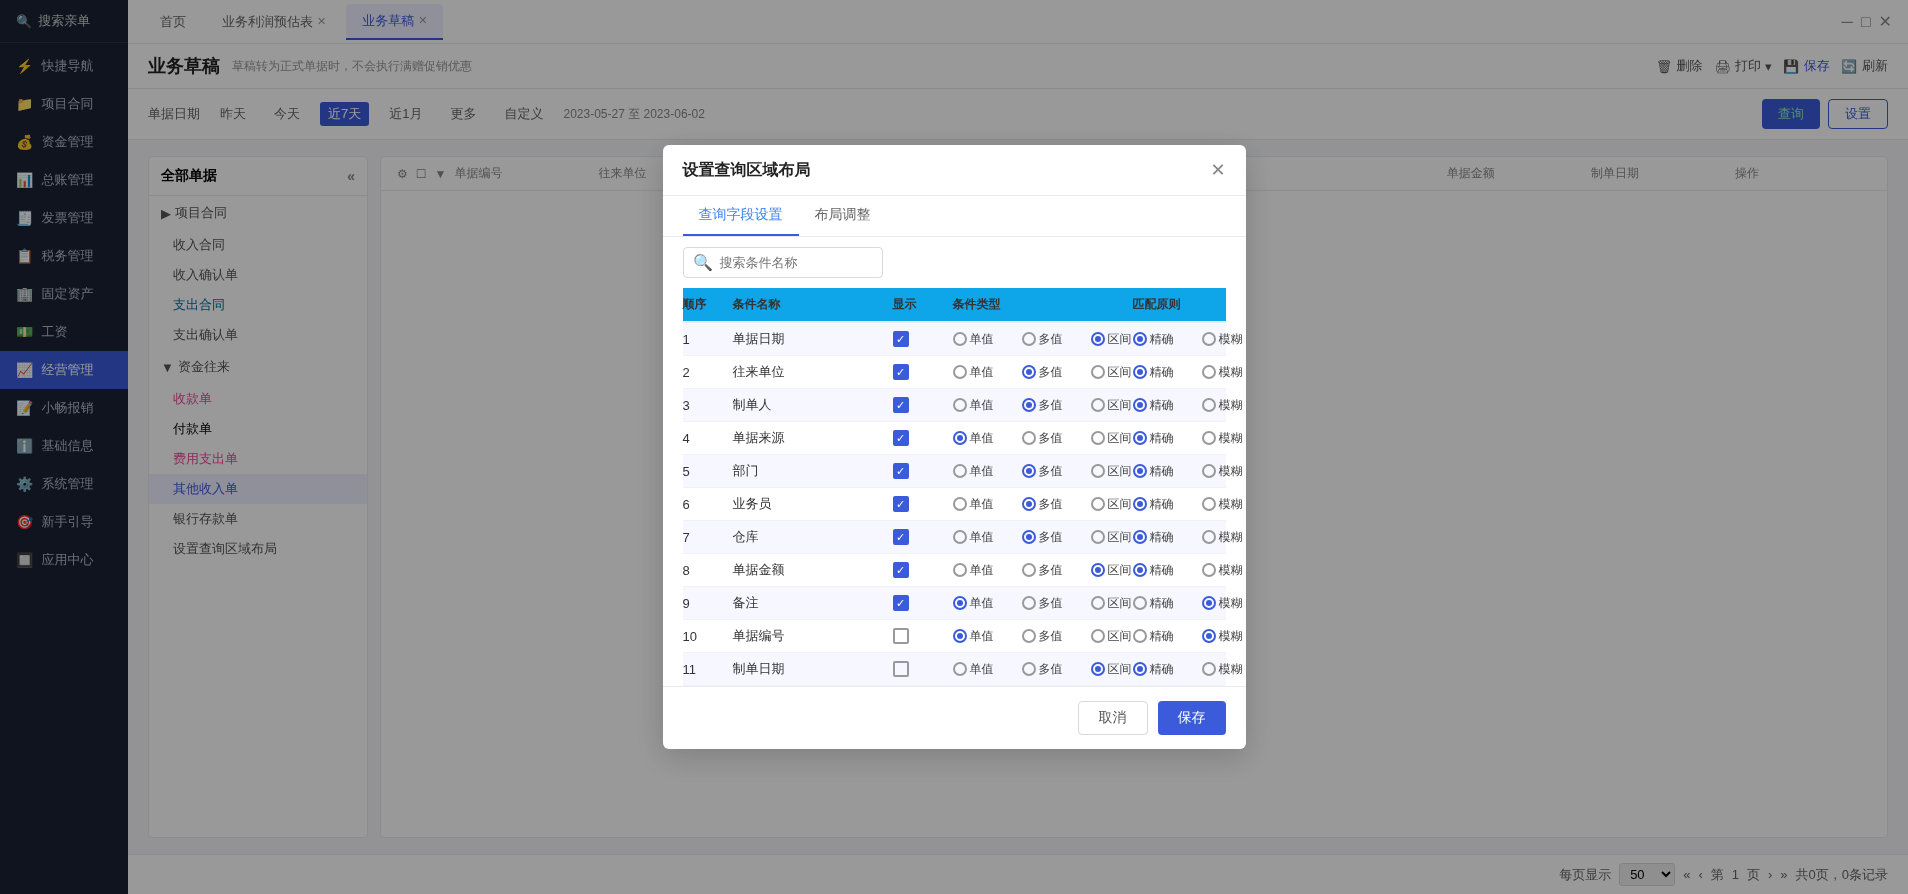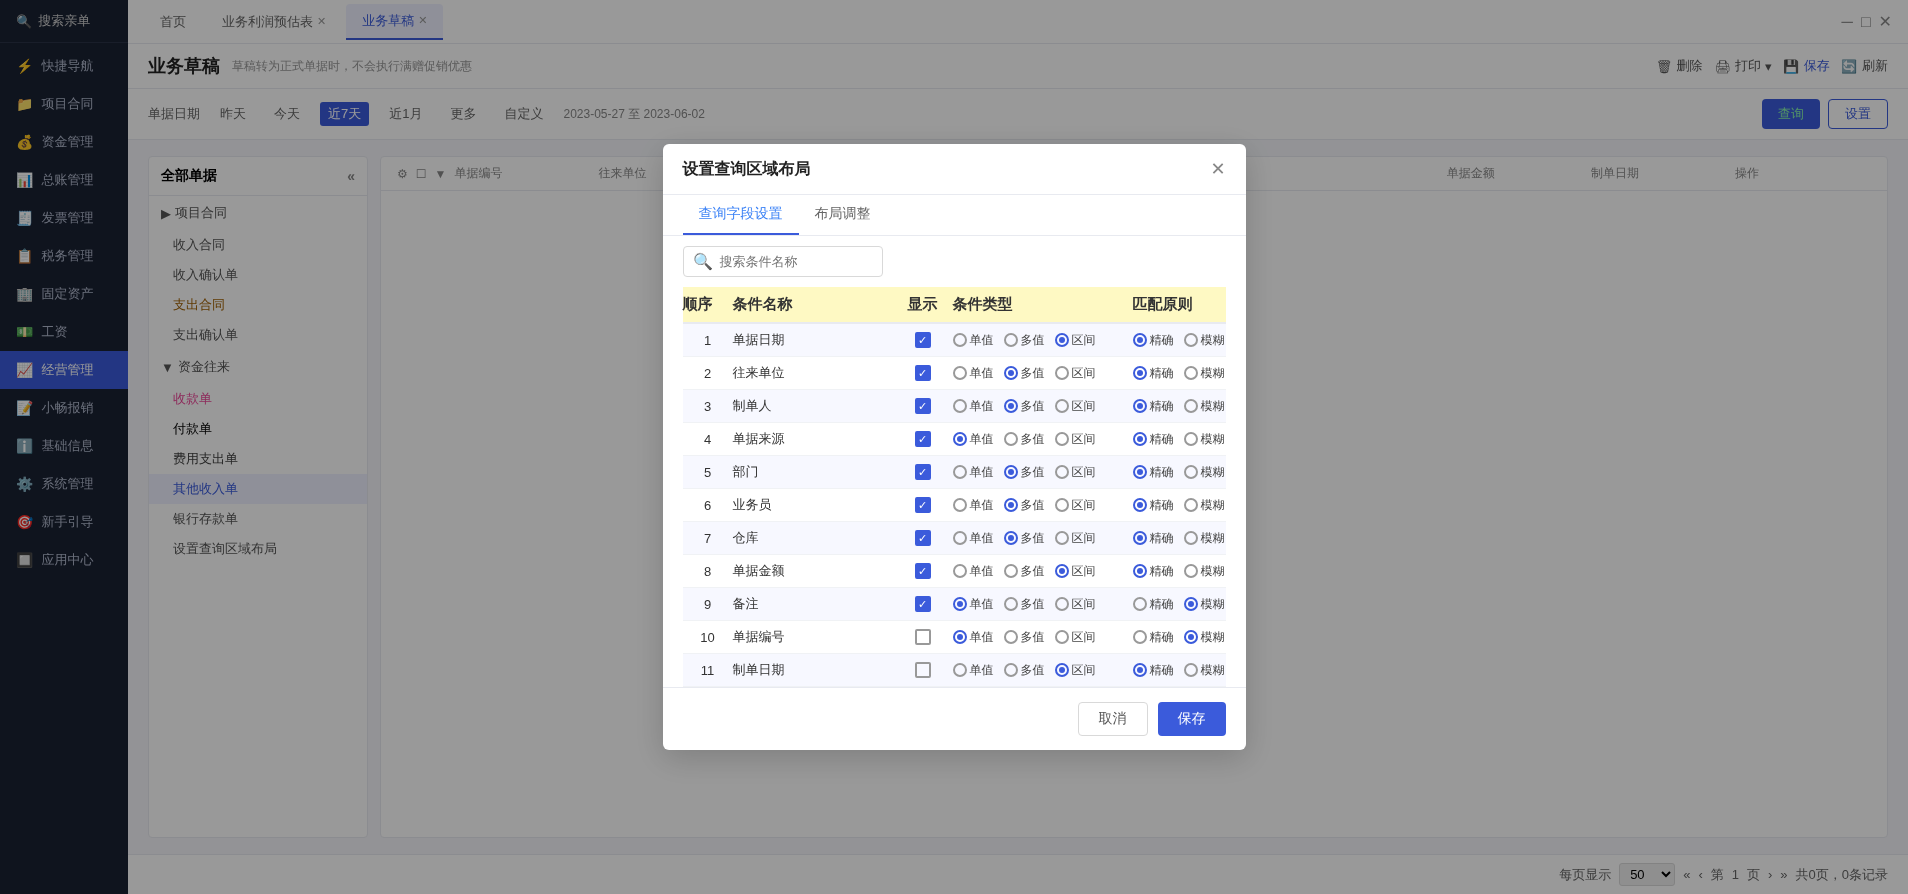--- a/index.html
+++ b/index.html
@@ -279,44 +279,44 @@
     .dialog-table {
       flex: 1;
       overflow-y: auto;
       padding: 0 20px;
     }
     .dt-head {
       display: grid;
       grid-template-columns: 50px 160px 60px 180px 200px;
       padding: 8px 0;
       border-bottom: 2px solid #e8eaf0;
-      font-size: 15px;
+      font-size: 12px;
       font-weight: bold;
       color: #333;
       position: sticky;
       top: 0;
-      background: #fef9c3;
+      background: #0ea5e9;
     }
     .dt-row {
       display: grid;
       grid-template-columns: 50px 160px 60px 180px 200px;
       padding: 7px 0;
       border-bottom: 1px solid #f0f2f5;
       font-size: 13px;
       color: #333;
       align-items: center;
     }
     .dt-row.alt { background: #f7f8ff; }
     .dt-cell { display: flex; align-items: center; }
-    .dt-cell.center { justify-content: center; }
+    .dt-cell.center { }
 
     
     .radio-group {
       display: flex;
-      gap: 10px;
+      gap: 28px;
     }
     .radio-item {
       display: flex;
       align-items: center;
       gap: 3px;
       font-size: 12px;
       color: #444;
     }
     .radio-circle {
       width: 14px;
@@ -530,37 +530,37 @@
           <div style="padding:8px 12px; font-size:13px; color:#555; font-weight:500; cursor:pointer; display:flex; align-items:center; gap:4px;">
             <span>▶</span>
             <span>项目合同</span>
           </div>
           <div style="padding:6px 24px; font-size:13px; color:#555; cursor:pointer;">
             <span>收入合同</span>
           </div>
           <div style="padding:6px 24px; font-size:13px; color:#555; cursor:pointer;">
             <span>收入确认单</span>
           </div>
-          <div style="padding:6px 24px; font-size:13px; color:#a16207; cursor:pointer;">
+          <div style="padding:6px 24px; font-size:13px; color:#0369a1; cursor:pointer;">
             <span>支出合同</span>
           </div>
           <div style="padding:6px 24px; font-size:13px; color:#555; cursor:pointer;">
             <span>支出确认单</span>
           </div>
           <div style="padding:8px 12px; font-size:13px; color:#555; font-weight:500; cursor:pointer; display:flex; align-items:center; gap:4px;">
             <span>▼</span>
             <span>资金往来</span>
           </div>
           <div style="padding:6px 24px; font-size:13px; color:#ec4899; cursor:pointer;">
             <span>收款单</span>
           </div>
           <div style="padding:6px 24px; font-size:13px; color:#000000; cursor:pointer;">
             <span>付款单</span>
           </div>
-          <div style="padding:6px 24px; font-size:13px; color:#404040; cursor:pointer;">
+          <div style="padding:6px 24px; font-size:13px; color:#ec4899; cursor:pointer;">
             <span>费用支出单</span>
           </div>
           <div style="padding:6px 24px; font-size:13px; color:#3b5bdb; background:#eef0ff; font-weight:500; cursor:pointer;">
             <span>其他收入单</span>
           </div>
           <div style="padding:6px 24px; font-size:13px; color:#555; cursor:pointer;">
             <span>银行存款单</span>
           </div>
           <div style="padding:6px 24px; font-size:13px; color:#555; cursor:pointer;">
             <span>设置查询区域布局</span>

